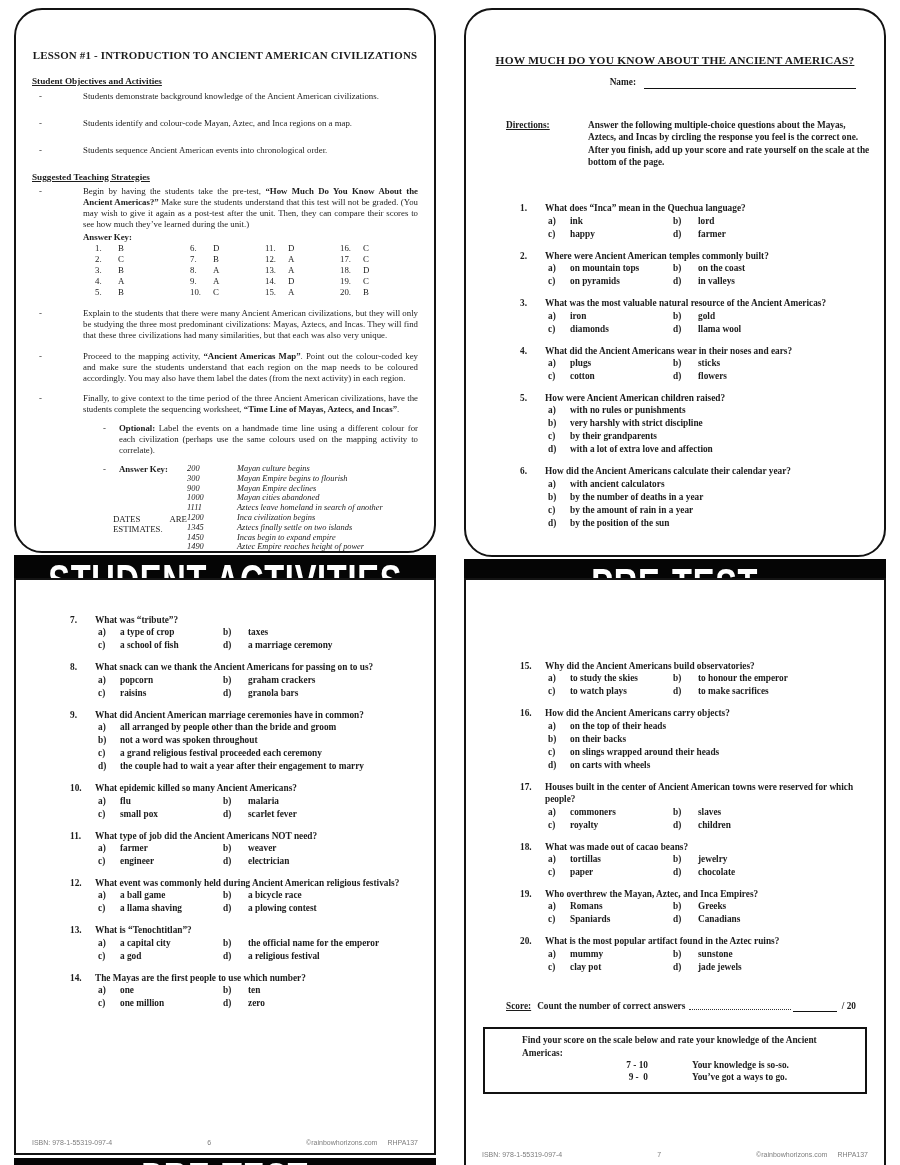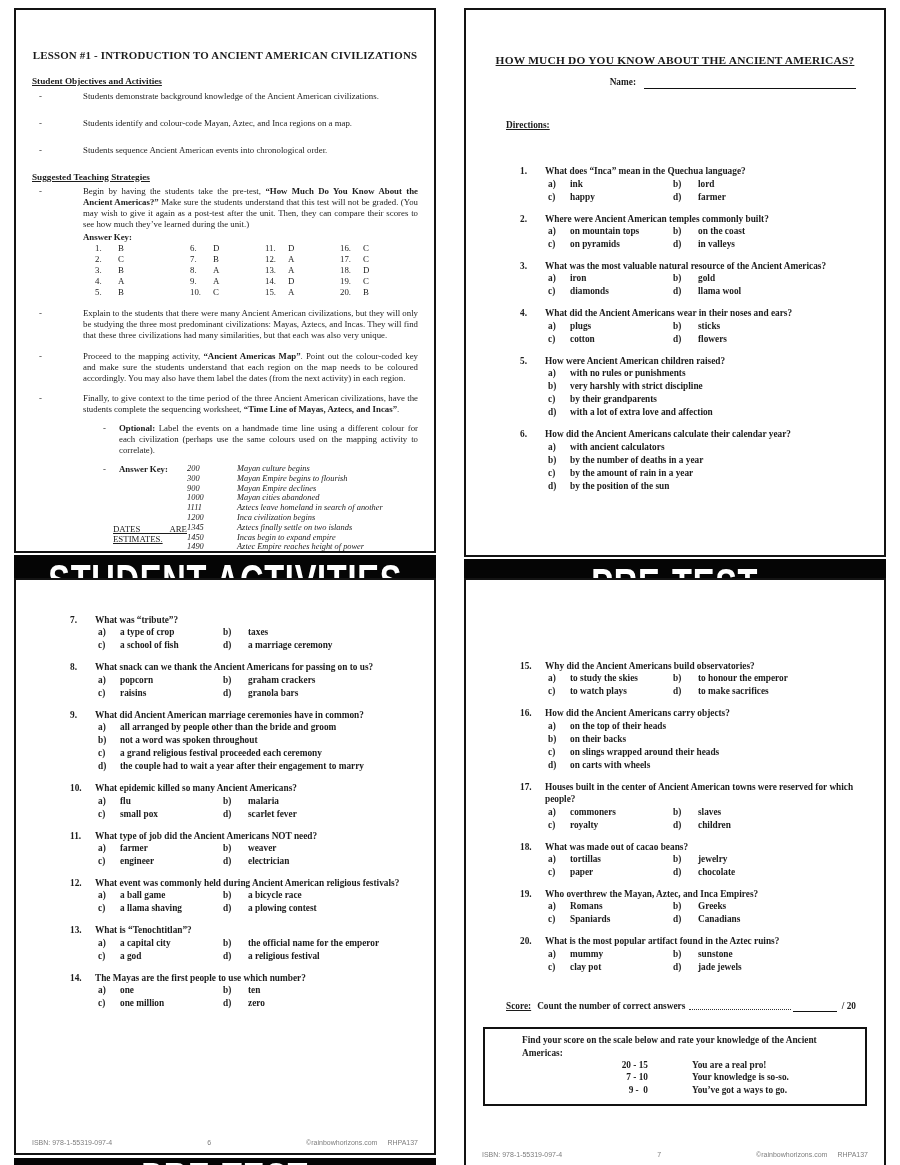--- a/index.html
+++ b/index.html
@@ -4,21 +4,21 @@
 <style>
   html,body{margin:0;padding:0;background:#ffffff;}
   .canvas{position:relative;width:900px;height:1165px;background:#fff;color:#1c1c1c;
     font-family:"Liberation Serif", serif;}
   .quad{position:absolute;}
   .q-tl{left:0;top:0;width:450px;height:573px;}
   .q-tr{left:450px;top:0;width:450px;height:573px;}
   .q-bl{left:0;top:573px;width:450px;height:592px;}
   .q-br{left:450px;top:573px;width:450px;height:592px;}
   .page{position:relative;margin:8px 14px 0 14px;border:2px solid #131313;background:#fff;overflow:hidden;}
-  .page-top{height:501px;}
+  .page-top{height:501px;border-radius:28px;}
   .page-bot{margin-top:5px;height:539px;}
   .banner{margin:2px 14px 0 14px;height:52px;background:#050505;display:flex;align-items:center;justify-content:center;overflow:hidden;}
   .banner-bot{height:41px;margin-top:3px;}
   .banner span{color:#fff;font-family:"Liberation Sans",sans-serif;font-weight:bold;font-size:44px;
     letter-spacing:1px;transform:scaleX(.74);display:inline-block;white-space:nowrap;}
 
   
   .p1{padding:40px 16px 0 16px;font-size:8.8px;line-height:10.9px;}
   .p1-title{font-weight:bold;font-size:10.9px;text-align:center;margin-bottom:15px;letter-spacing:.2px;}
   .sec-head{font-weight:bold;font-size:9.2px;text-decoration:underline;margin:3px 0 4px 0;}
@@ -26,21 +26,21 @@
   .dash{width:44px;padding-left:7px;flex:none;}
   .btext{flex:1;text-align:justify;}
   .obj .bullet{margin-bottom:16px;}
   .seg-b{font-weight:bold;}
   .ak-label{font-weight:bold;margin-top:2px;}
   .ak-grid{display:grid;grid-template-columns:23px 72px 23px 52px 23px 52px 23px auto;margin-left:12px;line-height:11px;}
   .sub-bullet{display:flex;margin-top:8px;}
   .sub-dash{width:16px;margin-left:20px;flex:none;}
   .tl-wrap{position:relative;flex:1;min-height:140px;}
   .tl-ak{position:absolute;left:0;top:0;font-weight:bold;}
-  .tl-note{position:absolute;left:-6px;top:60px;width:74px;line-height:10px;text-decoration:underline;}
+  .tl-note{position:absolute;left:-6px;top:50px;width:74px;line-height:10px;}
   .tl-rows{margin-left:68px;line-height:9.8px;font-size:8.4px;font-style:italic;}
   .tl-row{display:flex;}
   .tl-year{width:50px;flex:none;}
   .tl-event{flex:1;}
 
   
   .pt{font-weight:bold;font-size:9.3px;line-height:12.4px;}
   .p2{padding:44px 14px 0 14px;}
   .p2-title{font-size:11.4px;text-align:center;text-decoration:underline;letter-spacing:.2px;}
   .name-row{display:flex;justify-content:flex-end;margin-top:10px;padding-right:14px;align-items:flex-end;}
@@ -227,20 +227,21 @@
 
   <div class="quad q-tr">
     <div class="page page-top pt p2">
       <div class="p2-title">HOW MUCH DO YOU KNOW ABOUT THE ANCIENT AMERICAS?</div>
       <div class="name-row">
         <span>Name:</span>
         <span class="name-line"></span>
       </div>
       <div class="directions">
         <span class="dir-label">Directions:</span>
+        <span class="dir-text">Answer the following multiple-choice questions about the Mayas, Aztecs, and Incas by circling the response you feel is the correct one.  After you finish, add up your score and rate yourself on the scale at the bottom of the page.</span>
       </div>
       <div class="q-list">
           <div class="question">
             <div class="q-row">
               <span class="q-num">1.</span>
               <span class="q-text">What does “Inca” mean in the Quechua language?</span>
             </div>
             <div class="opts-grid">
               <span class="opt-letter">a)</span>
               <span class="opt-text">ink</span>
@@ -622,21 +623,20 @@
         <span class="score-label">Score:</span>
         <span>Count the number of correct answers</span>
         <span class="score-dots"></span>
         <span class="score-blank"></span>
         <span>/ 20</span>
       </div>
 
       <div class="scale-box">
         <div class="scale-head">Find your score on the scale below and rate your knowledge of the Ancient Americas:</div>
         <div>
-            <div class="scale-row"><span class="scale-range">20 - 15</span><span class="scale-desc">You are a real pro!</span></div>
             <div class="scale-row"><span class="scale-range">7 - 10</span><span class="scale-desc">Your knowledge is so-so.</span></div>
             <div class="scale-row"><span class="scale-range">9 -  0</span><span class="scale-desc">You’ve got a ways to go.</span></div>
           </div>
       </div>
 
       <div class="pg-footer">
         <span>ISBN: 978-1-55319-097-4</span>
         <span>7</span>
         <span class="right">
           <span>©rainbowhorizons.com</span>

